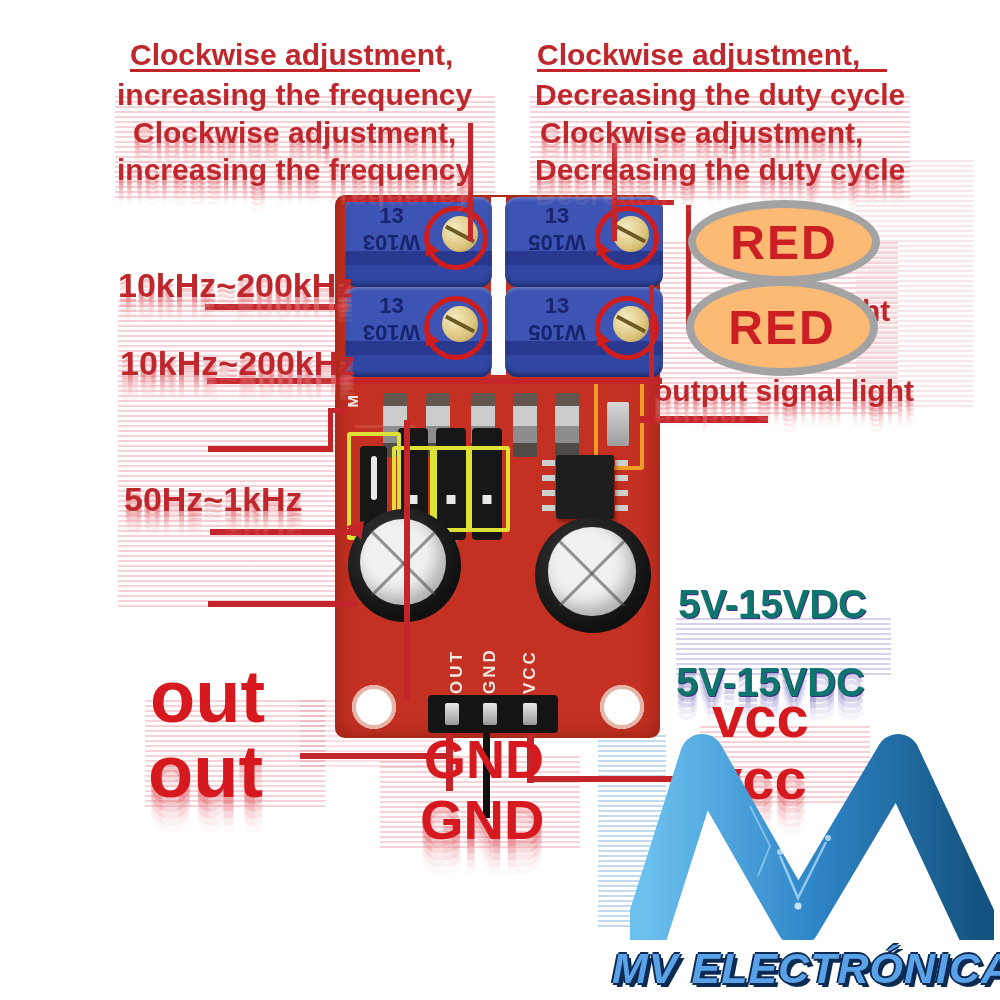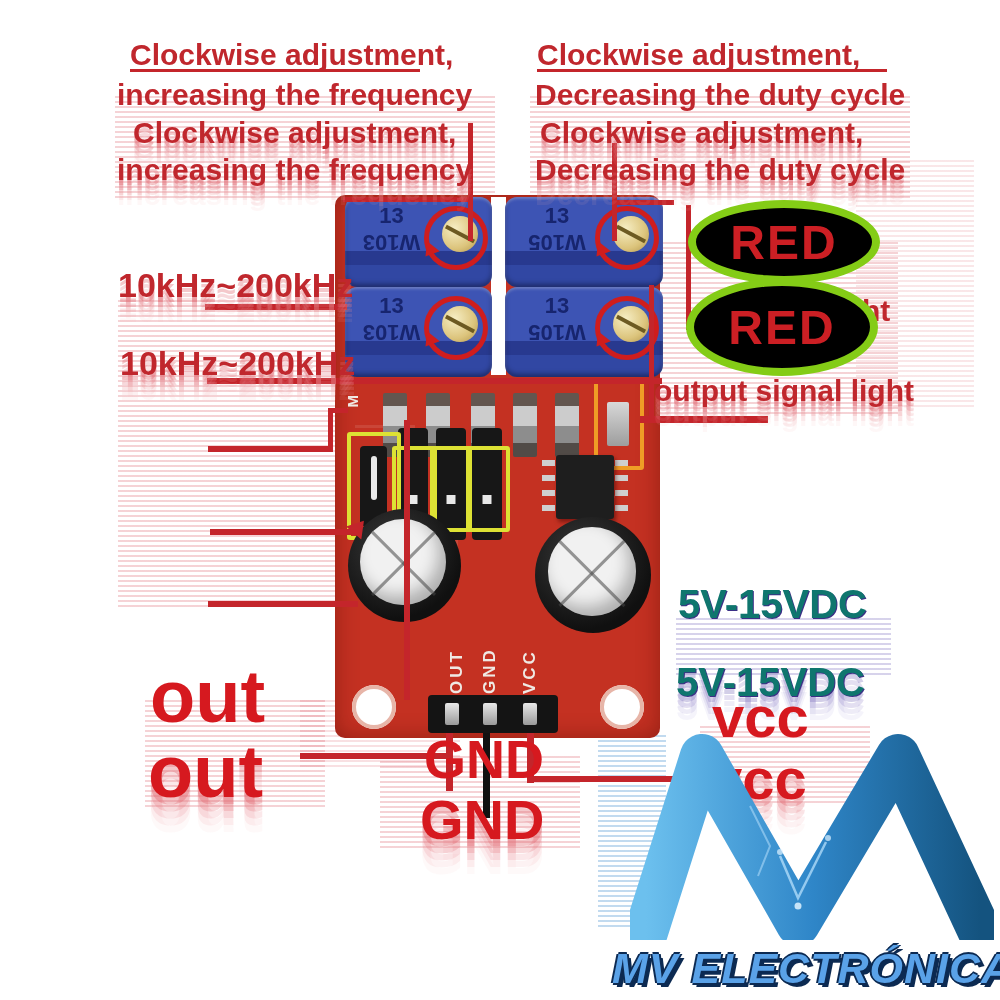--- a/index.html
+++ b/index.html
@@ -48,21 +48,21 @@
   .cap{position:absolute;border-radius:50%;background:radial-gradient(circle at 40% 35%,#3a3a3a,#101010 70%);}
   .cap-top{position:absolute;left:11%;top:9%;width:76%;height:76%;border-radius:50%;
            background:#f1f1f1;box-shadow:inset -7px -9px 16px rgba(0,0,0,.28);}
   .cap-top::before,.cap-top::after{content:"";position:absolute;left:-2%;top:50%;width:104%;height:3px;background:rgba(70,70,70,.55);}
   .cap-top::before{transform:rotate(45deg);} .cap-top::after{transform:rotate(-45deg);}
   .hdr{position:absolute;left:428px;top:695px;width:130px;height:38px;background:#141414;border-radius:4px;}
   .pin{position:absolute;width:14px;height:22px;background:linear-gradient(180deg,#e8e8e8,#9a9a9a);border-radius:2px;}
   .hole{position:absolute;width:44px;height:44px;border-radius:50%;background:#fff;box-shadow:inset 0 0 0 4px #e7b5a8;}
   .vtext{position:absolute;writing-mode:vertical-rl;transform:rotate(180deg);color:#efe9e4;font-weight:700;font-size:17px;letter-spacing:3px;}
   
-  .oval{position:absolute;border:8px solid #84cc16;border-radius:50%;background:#000000;
+  .oval{position:absolute;border:8px solid #a3a3a3;border-radius:50%;background:#fdba74;
         display:flex;align-items:center;justify-content:center;color:#cc1f24;font-weight:900;letter-spacing:2px;}
   
   .brand{position:absolute;color:#5aa2e8;font-weight:900;font-style:italic;font-size:43px;letter-spacing:1px;white-space:nowrap;
          text-shadow:2px 0 0 #0c2a52,-2px 0 0 #0c2a52,0 2px 0 #0c2a52,0 -2px 0 #0c2a52,4px 4px 0 #0c2a52;}
 </style>
 </head>
 <body>
 
 <div class="stage">
 
@@ -184,20 +184,21 @@
   <div class="note echo" style="left:133px;top:118px;font-size:30px;">Clockwise adjustment,</div>
   <div class="note echo" style="left:117px;top:155px;font-size:30px;">increasing the frequency</div>
 
   <div class="note" style="left:537px;top:40px;font-size:30px;">Clockwise adjustment,</div>
   <div class="note" style="left:535px;top:80px;font-size:30px;">Decreasing the duty cycle</div>
   <div class="note echo" style="left:540px;top:118px;font-size:30px;">Clockwise adjustment,</div>
   <div class="note echo" style="left:535px;top:155px;font-size:30px;">Decreasing the duty cycle</div>
 
   <div class="note echo" style="left:118px;top:268px;font-size:34px;">10kHz~200kHz</div>
   <div class="note echo" style="left:120px;top:346px;font-size:34px;">10kHz~200kHz</div>
+  <div class="note echo" style="left:124px;top:482px;font-size:34px;">50Hz~1kHz</div>
 
   <div class="note" style="left:688px;top:298px;font-size:38px;">ou</div>
   <div class="note" style="left:862px;top:296px;font-size:30px;">ht</div>
   <div class="oval" style="left:688px;top:200px;width:176px;height:68px;font-size:48px;">
     <span>RED</span>
   </div>
   <div class="oval" style="left:686px;top:278px;width:176px;height:82px;font-size:48px;">
     <span>RED</span>
   </div>
   <div class="note echo" style="left:654px;top:376px;font-size:30px;">output signal light</div>

